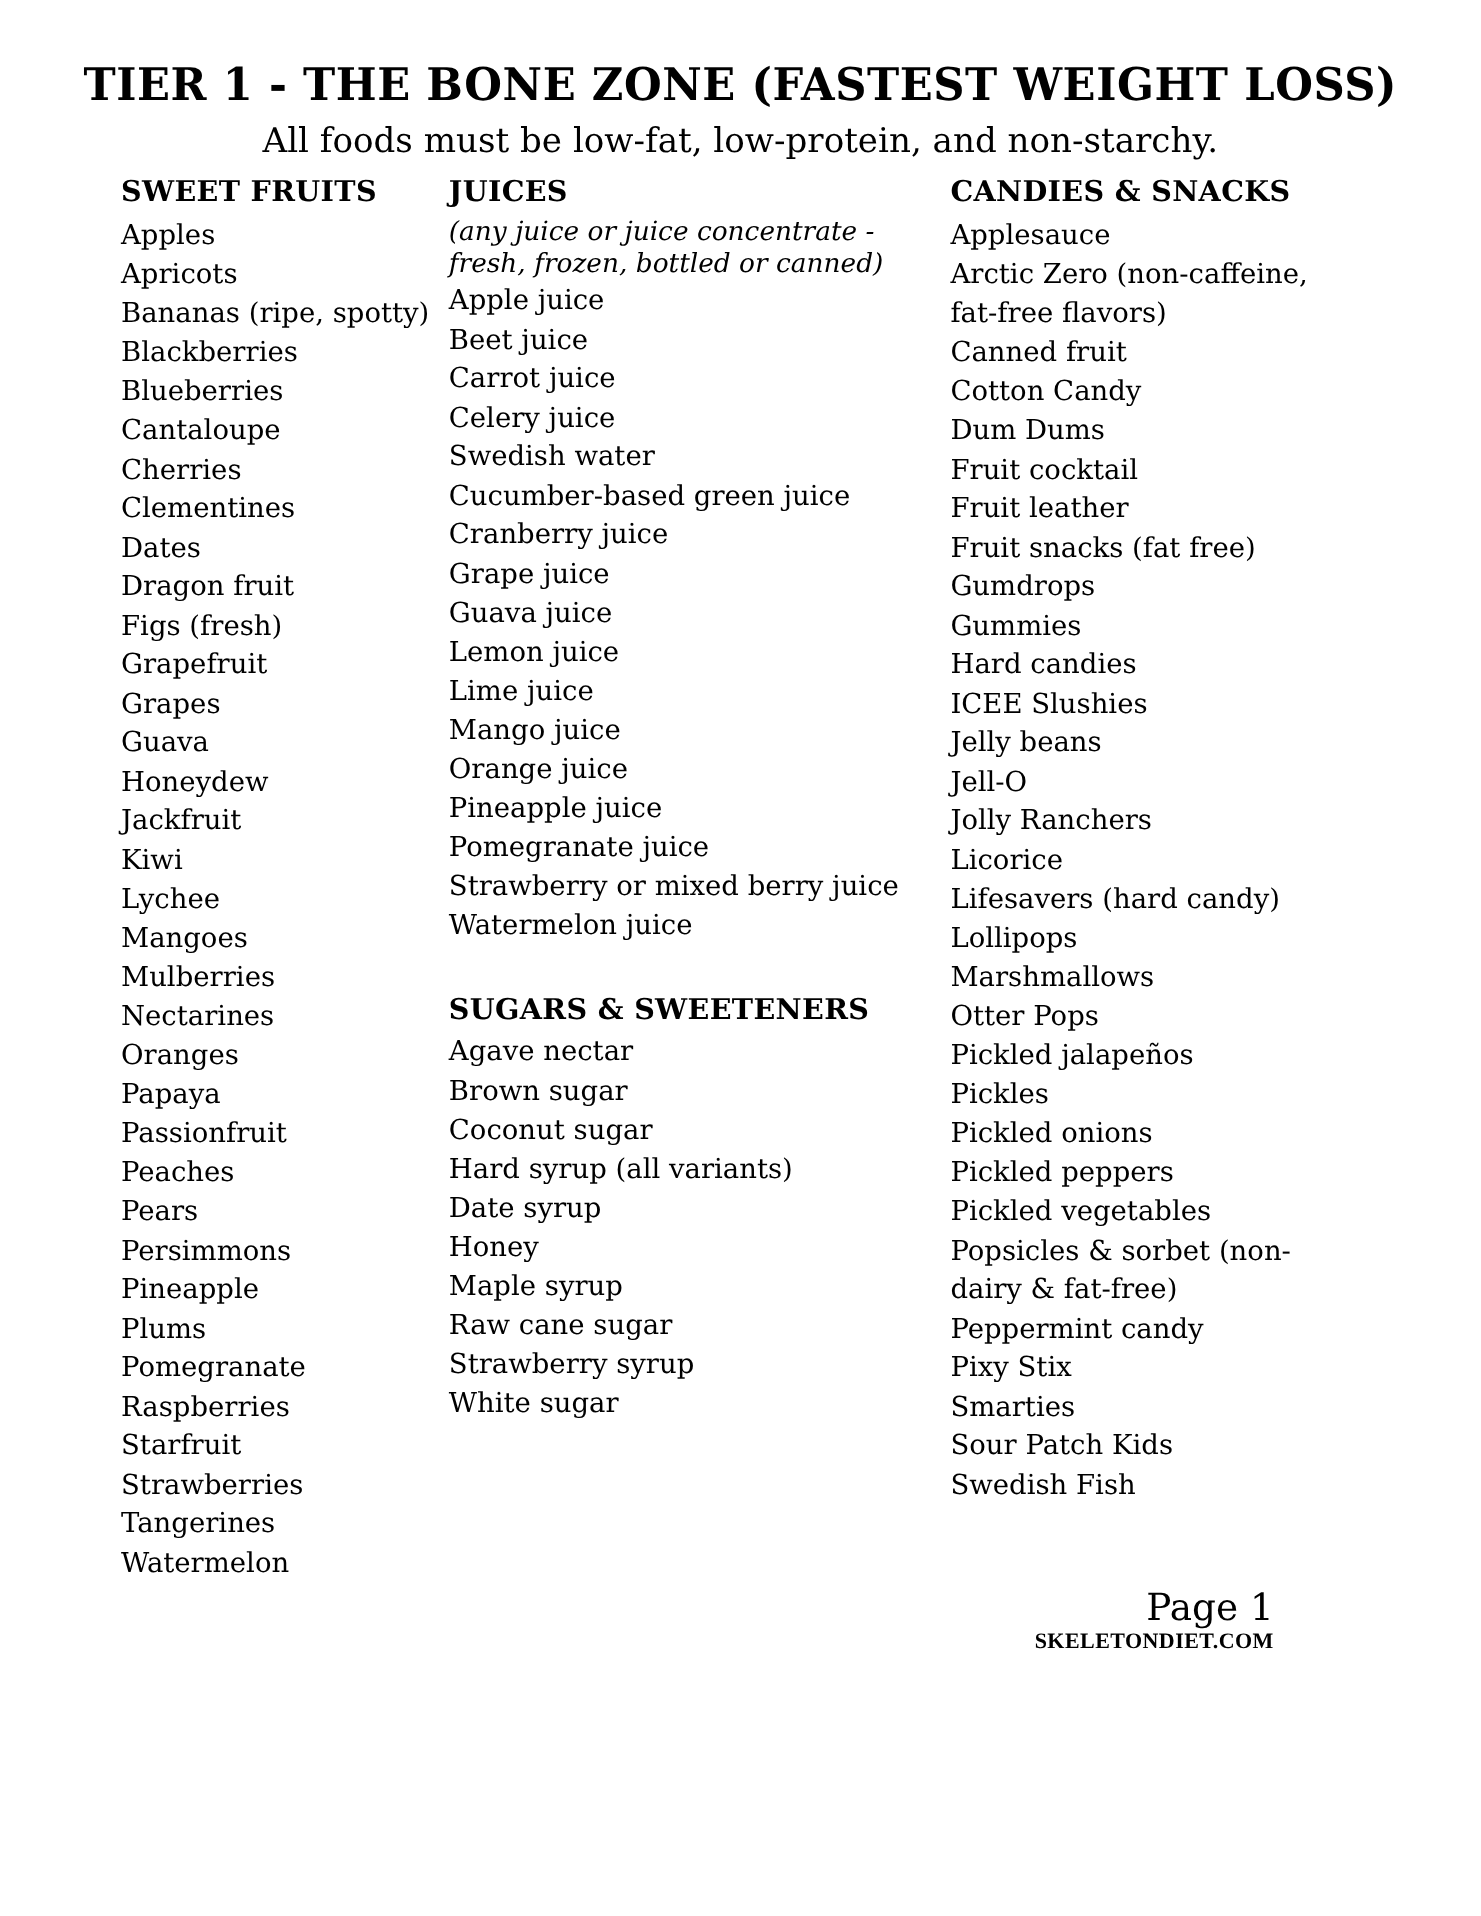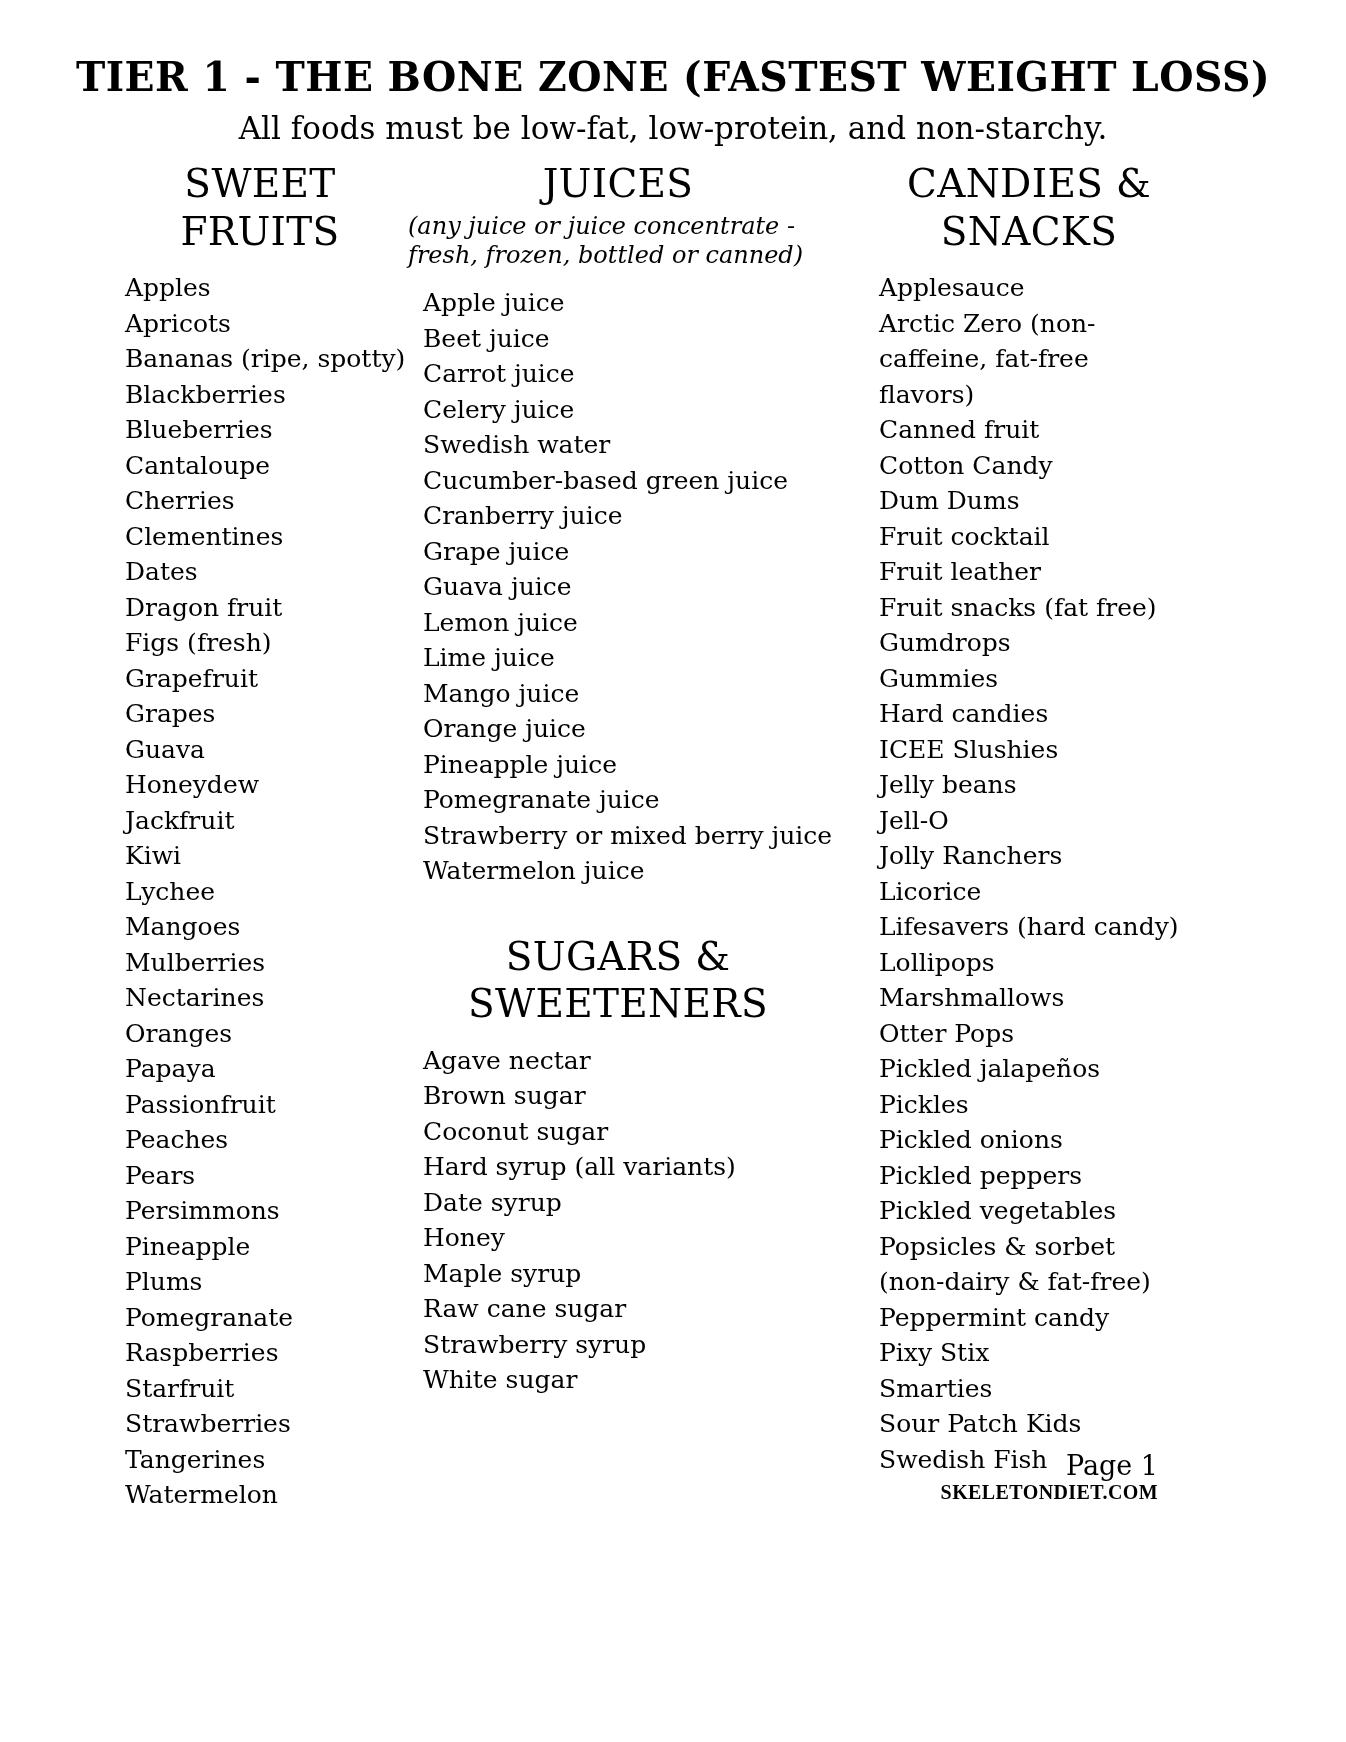--- a/index.html
+++ b/index.html
@@ -58,38 +58,37 @@
   }
   .col-1 { left: 110px;  width: 300px; }
   .col-2 { left: 408px;  width: 420px; }
   .col-3 { left: 864px;  width: 330px; }
 
   .section { margin-bottom: 0; }
   .section + .section { margin-top: 44px; }
 
   .section-heading {
     font-family: "DejaVu Serif", "Liberation Serif", serif;
-    font-weight: 400;
-    font-size: 39px;
+    font-weight: 700;
+    font-size: 26px;
     line-height: 1.22;
     letter-spacing: 0.3px;
     margin: 0 0 4px 0;
     white-space: normal;
-    text-align: center;
   }
   .section-note {
     font-family: "DejaVu Serif", "Liberation Serif", serif;
     font-style: italic;
     font-size: 24px;
     line-height: 1.22;
     margin: 0 0 1px 0;
   }
   ul.items {
     list-style: none;
-    margin: 15px;
+    margin: 0;
     padding: 0;
   }
   ul.items li {
     font-family: "DejaVu Serif", "Liberation Serif", serif;
     font-weight: 400;
     font-size: 25px;
     line-height: 1.42;
     white-space: nowrap;
   }
   ul.items li.wrap { white-space: normal; }
@@ -97,21 +96,21 @@
   
   .footer {
     position: absolute;
     right: 188px;
     bottom: 238px;
     text-align: right;
     line-height: 1.08;
   }
   .page-num {
     font-family: "DejaVu Serif", "Liberation Serif", serif;
-    font-size: 27px;
+    font-size: 34px;
     font-weight: 400;
     display: block;
     margin-bottom: 2px;
   }
   .site-url {
     font-family: Liberation Serif, serif;
     font-size: 20px;
     font-weight: 700;
     letter-spacing: 0.4px;
     display: block;

